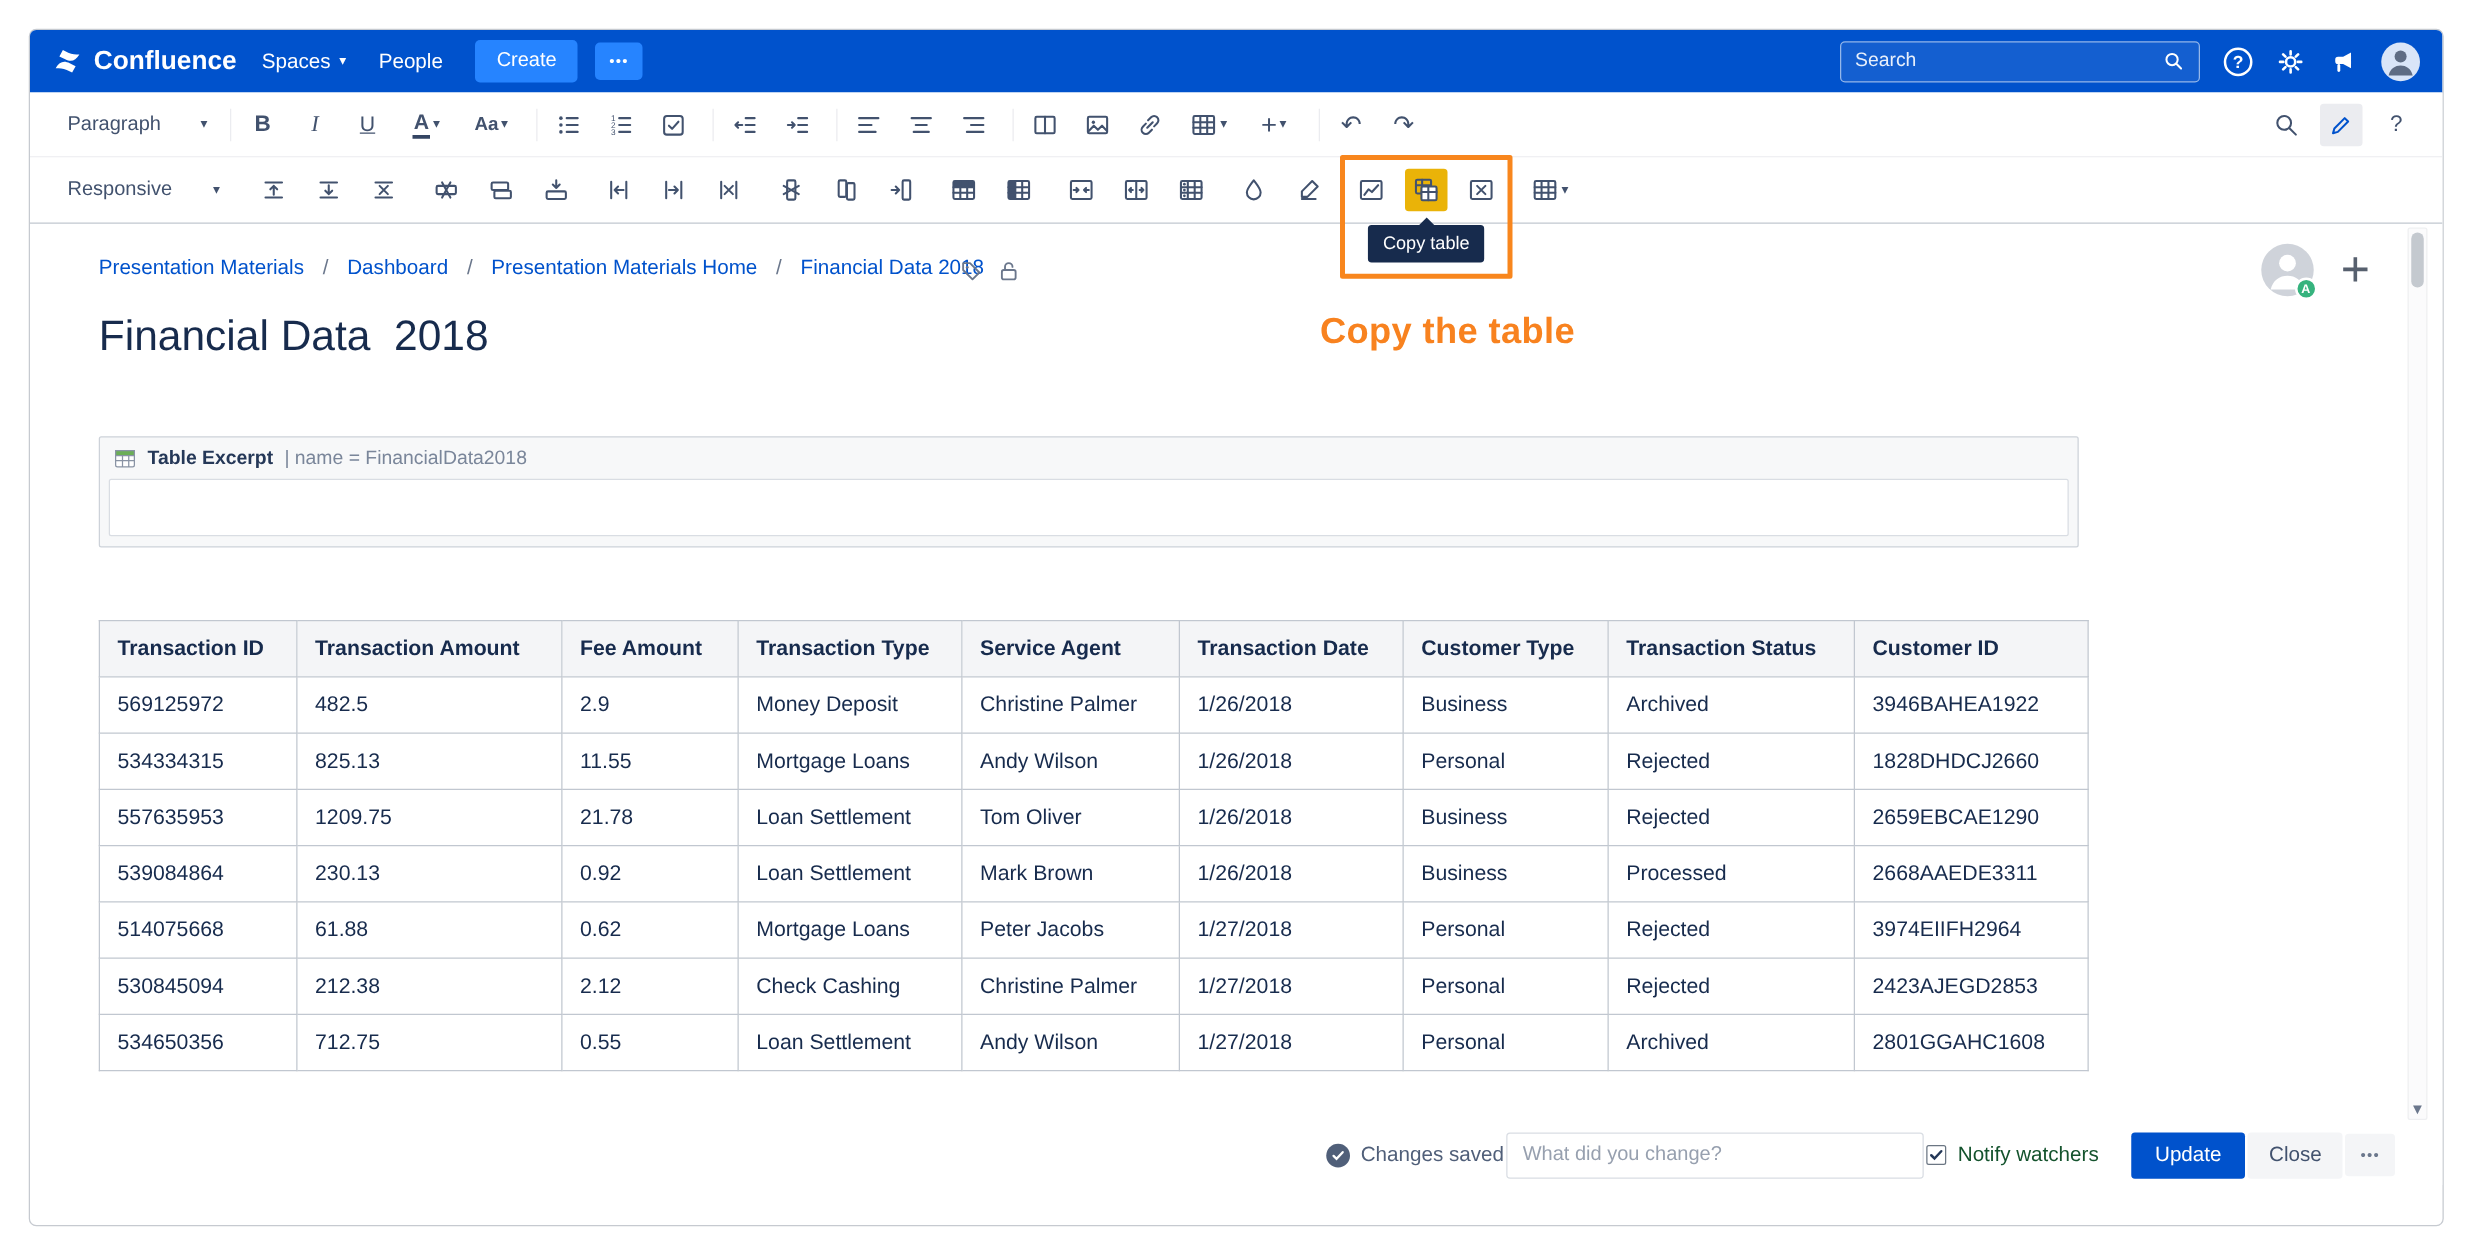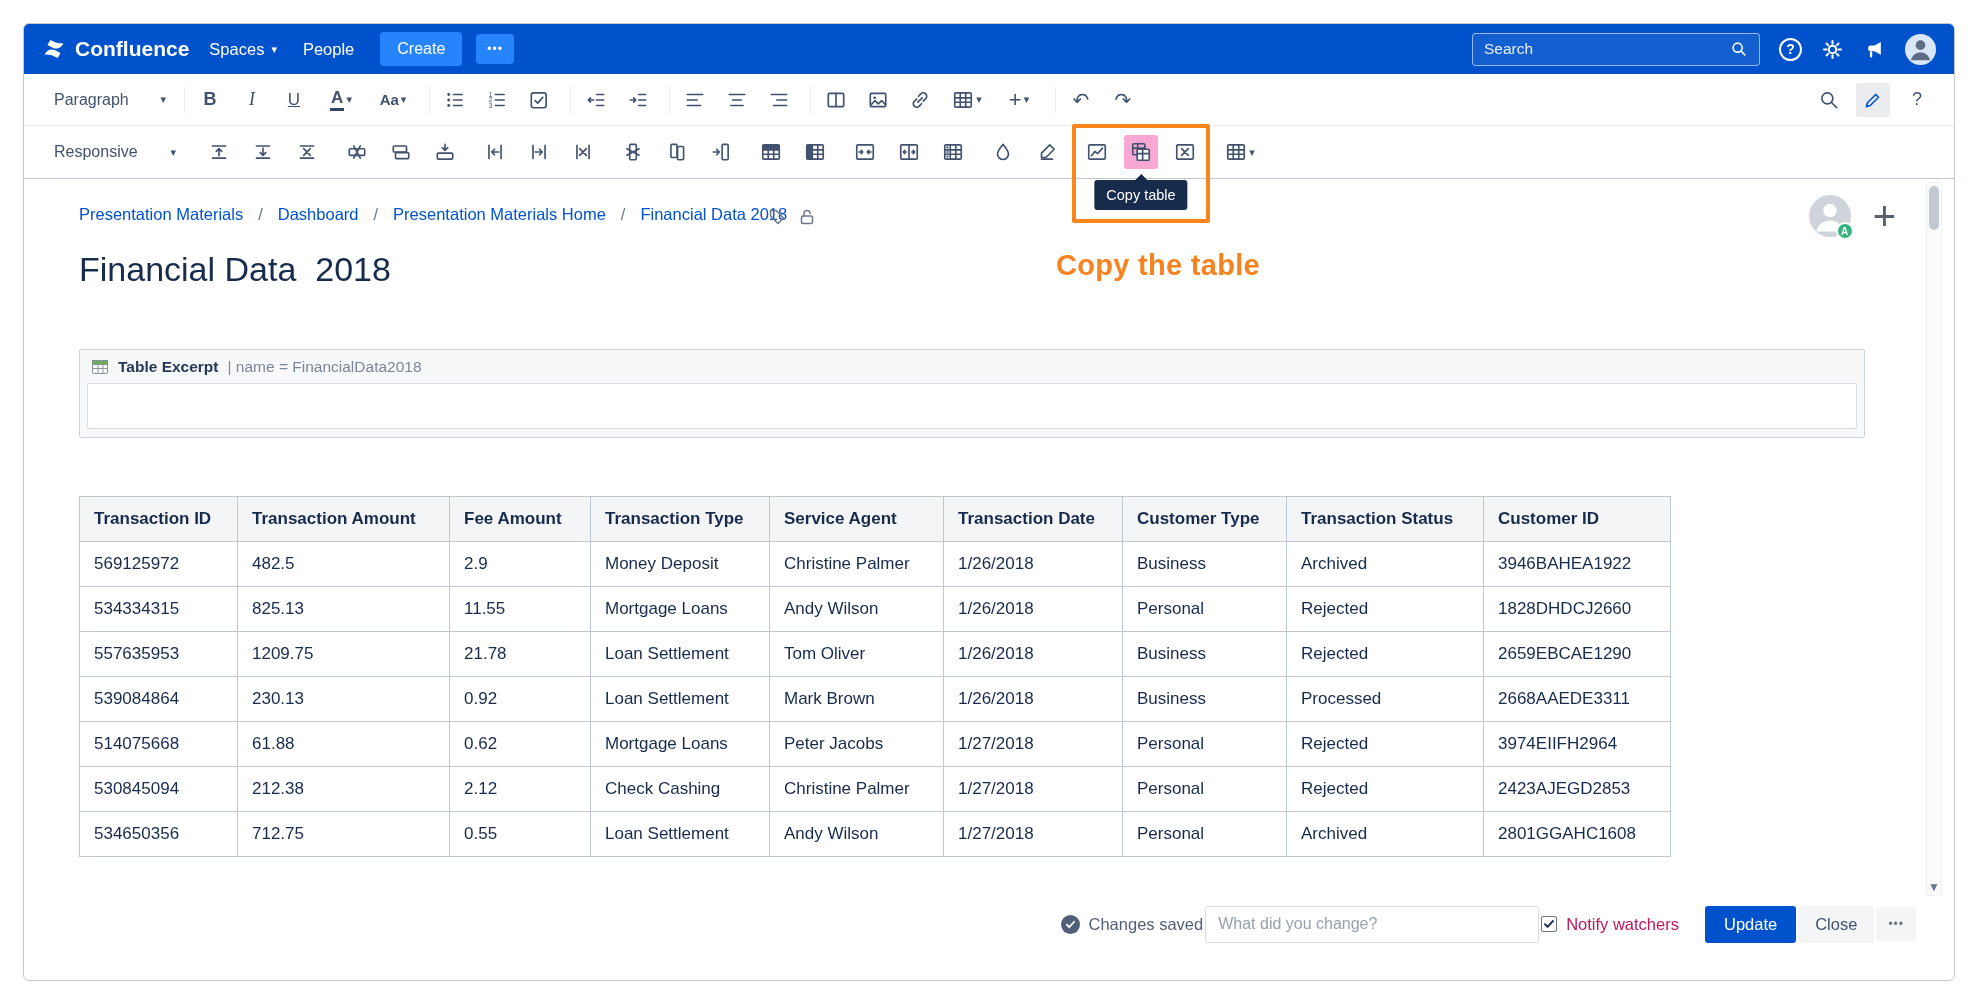--- a/index.html
+++ b/index.html
@@ -30,21 +30,21 @@
   .toolbar { background:#fff; display:flex; align-items:center; padding:0 20px; }
   .toolbar-main { flex:0 0 52px; border-bottom:1px solid #EBECF0; }
   .toolbar-table { flex:0 0 53px; border-bottom:1px solid #C1C7D0; position:relative; z-index:30; }
   .dd { display:flex; align-items:center; justify-content:space-between; width:132px; font-size:16px; color:#42526E;
         padding:6px 10px; cursor:pointer; flex:0 0 auto; }
   .dd.wide { width:142px; }
   .tb { width:34px; height:34px; display:flex; align-items:center; justify-content:center; color:#42526E; font-size:17px;
         border-radius:3px; position:relative; cursor:pointer; flex:0 0 auto; background:transparent; border:none; font-family:inherit; }
   .tb .caret { margin-left:2px; color:#42526E; }
   .tb.w { width:44px; }
-  .tb.hovered { background:#f9a8d4; }
+  .tb.hovered { background:#eab308; }
   .tb.active { background:#EBECF0; }
   .ic { width:22px; height:22px; stroke:#42526E; fill:none; stroke-width:1.5; stroke-linecap:round; stroke-linejoin:round; }
   .ic .fillme { fill:#42526E; stroke:none; }
   .sep { width:1px; height:26px; background:#EBECF0; margin:0 8px; flex:0 0 auto; }
   .grp { display:flex; align-items:center; gap:10px; margin-right:16px; flex:0 0 auto; }
   .t1-grp { display:flex; align-items:center; gap:8px; margin-right:6px; flex:0 0 auto; }
   .fmt-b { font-weight:700; font-size:18px; }
   .fmt-i { font-style:italic; font-family:"Liberation Serif", serif; font-size:18px; }
   .fmt-u { text-decoration:underline; font-size:17px; }
   .a-color { font-size:17px; font-weight:600; border-bottom:3px solid #344563; line-height:1.15; padding:0 1px; }
@@ -69,21 +69,21 @@
   .page-title { margin-top:26px; font-size:34px; font-weight:400; color:#172B4D; white-space:pre; }
   .annotation { position:absolute; left:1032px; top:70px; color:#F8821F; font-size:29px; font-weight:700; letter-spacing:.3px; }
   .content-avatar { position:absolute; top:16px; right:58px; display:flex; align-items:center; gap:22px; }
   .avatar-big { width:42px; height:42px; border-radius:50%; background:#CFD3DA; position:relative; cursor:pointer; }
   .avatar-big > svg { width:100%; height:100%; }
   .badge { position:absolute; right:-3px; bottom:-3px; width:18px; height:18px; border-radius:50%; background:#36B37E;
            color:#fff; font-size:10px; font-weight:700; display:flex; align-items:center; justify-content:center; border:2px solid #fff; }
   .plus-add { font-size:40px; font-weight:300; color:#57606E; line-height:.8; cursor:pointer; }
 
   
-  .macro { margin-top:60px; width:1786px; border:1px solid #CDD2D9; border-radius:2px; background:#F7F8F9; }
+  .macro { margin-top:60px; width:1584px; border:1px solid #CDD2D9; border-radius:2px; background:#F7F8F9; }
   .macro-head { display:flex; align-items:center; gap:9px; padding:8px 11px 5px; font-size:15.5px; }
   .macro-name { font-weight:700; color:#253858; }
   .macro-params { color:#7A869A; }
   .macro-body { margin:2px 7px 8px; background:#fff; border:1px solid #D9DDE3; height:46px; border-radius:2px; }
 
   
   table.data { margin-top:58px; border-collapse:collapse; table-layout:fixed; width:1591px; font-size:17px; color:#172B4D; }
   table.data th, table.data td { border:1px solid #C1C7D0; padding:0 14px; height:45px; vertical-align:middle; text-align:left; overflow:hidden; white-space:nowrap; }
   table.data th { background:#F4F5F7; font-weight:700; }
 
@@ -91,21 +91,21 @@
   .v-scroll { position:absolute; top:3px; right:12px; bottom:4px; width:16px; background:#FBFBFC; border:1px solid #EEEFF1; border-radius:2px; }
   .v-thumb { position:absolute; top:3px; left:2px; width:10px; height:44px; background:#C4C9CF; border-radius:6px; cursor:pointer; }
   .v-down { position:absolute; bottom:1px; left:0; width:100%; text-align:center; font-size:12px; color:#6B778C; cursor:pointer; }
 
   
   .footer { flex:0 0 48px; margin-bottom:32px; display:flex; align-items:center; justify-content:flex-end; gap:2px; padding-right:38px; background:#fff; }
   .saved { display:flex; align-items:center; gap:9px; color:#505F79; font-size:16.5px; }
   .saved-ic { width:19px; height:19px; border-radius:50%; background:#505F79; display:flex; align-items:center; justify-content:center; }
   .comment-input { width:334px; height:37px; border:1px solid #D9DDE3; border-radius:3px; padding:0 12px; font-size:16px; color:#172B4D; font-family:inherit; outline:none; }
   .comment-input::placeholder { color:#97A0AF; }
-  .notify { display:flex; align-items:center; gap:9px; color:#be185d; font-size:16.5px; cursor:pointer; }
+  .notify { display:flex; align-items:center; gap:9px; color:#14532d; font-size:16.5px; cursor:pointer; }
   .checkbox { width:16px; height:16px; border:1.5px solid #6B7683; border-radius:2px; background:#fff; display:flex; align-items:center; justify-content:center; }
   .btn-update { background:#0052CC; color:#fff; font-size:16.5px; padding:9px 19px; border-radius:3px; border:none; margin-left:24px; cursor:pointer; font-family:inherit; }
   .btn-close { background:#F4F5F7; color:#42526E; font-size:16.5px; padding:9px 17px; border-radius:3px; border:none; cursor:pointer; font-family:inherit; }
   .btn-foot-more { background:#F4F5F7; color:#6B778C; padding:10px 12px; border-radius:3px; border:none; font-size:12px; letter-spacing:1px; cursor:pointer; }
 </style>
 </head>
 <body>
 
 <svg width="0" height="0" style="position:absolute">
   <defs>

